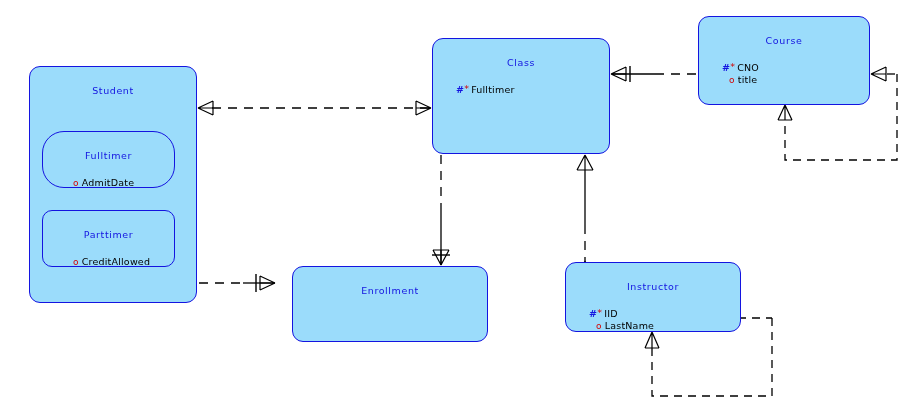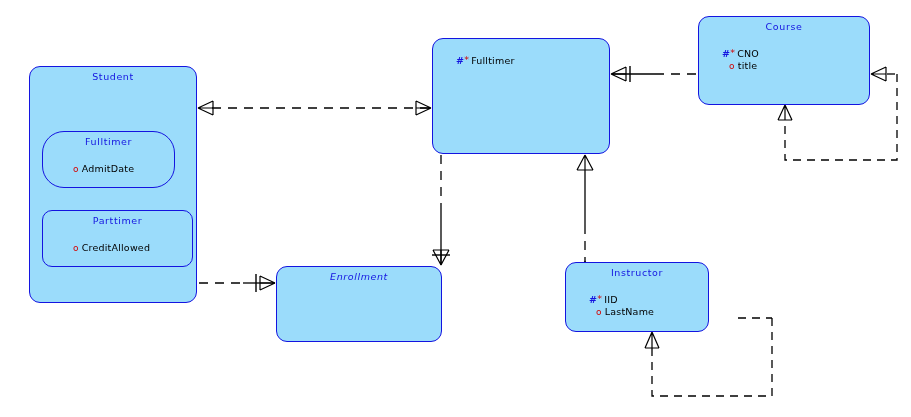--- a/index.html
+++ b/index.html
@@ -34,21 +34,21 @@
   .entity.sub {
     background: #9BDCFB;
     border: 1.4px solid #1414E0;
     border-radius: 10px;
   }
   .ent-title {
     text-align: center;
     color: #1414E0;
     font-size: 9.5px;
     letter-spacing: 0.6px;
-    margin-top: 4px;
+    margin-top: 18px;
     margin-bottom: 2px;
     white-space: nowrap;
   }
   .attr-list {
     margin: 16px;
     padding: 0 0 0 7px;
     list-style: none;
   }
   .attr {
     font-size: 9.5px;
@@ -147,55 +147,56 @@
 
     <div class="entity sub" style="left:12px; top:64px; width:133px; height:57px;border-radius:22px;">
       <div class="ent-title">Fulltimer</div>
       <ul class="attr-list">
         <li class="attr">
           <span class="mk-opt">o</span><span class="attr-name">AdmitDate</span>
         </li>
       </ul>
     </div>
 
-    <div class="entity sub" style="left:12px; top:143px; width:151px; height:57px;">
+    <div class="entity sub" style="left:12px; top:143px; width:133px; height:57px;">
       <div class="ent-title">Parttimer</div>
       <ul class="attr-list">
         <li class="attr">
           <span class="mk-opt">o</span><span class="attr-name">CreditAllowed</span>
         </li>
       </ul>
     </div>
   </div>
 
   <div class="entity" style="left:432px; top:38px; width:178px; height:116px;">
+    <div class="ent-title">Class</div>
     <ul class="attr-list">
       <li class="attr">
         <span class="mk-pk">#</span><span class="mk-req">*</span><span class="attr-name">Fulltimer</span>
       </li>
     </ul>
   </div>
 
   <div class="entity" style="left:698px; top:16px; width:172px; height:89px;">
     <div class="ent-title">Course</div>
     <ul class="attr-list">
       <li class="attr">
         <span class="mk-pk">#</span><span class="mk-req">*</span><span class="attr-name">CNO</span>
       </li>
       <li class="attr">
         <span class="mk-opt">o</span><span class="attr-name">title</span>
       </li>
     </ul>
   </div>
 
-  <div class="entity" style="left:276px; top:266px; width:166px; height:76px;font-style:italic;">
+  <div class="entity" style="left:292px; top:266px; width:196px; height:76px;">
     <div class="ent-title">Enrollment</div>
   </div>
 
-  <div class="entity" style="left:565px; top:262px; width:144px; height:70px;">
+  <div class="entity" style="left:565px; top:262px; width:176px; height:70px;">
     <div class="ent-title">Instructor</div>
     <ul class="attr-list">
       <li class="attr">
         <span class="mk-pk">#</span><span class="mk-req">*</span><span class="attr-name">IID</span>
       </li>
       <li class="attr">
         <span class="mk-opt">o</span><span class="attr-name">LastName</span>
       </li>
     </ul>
   </div>

